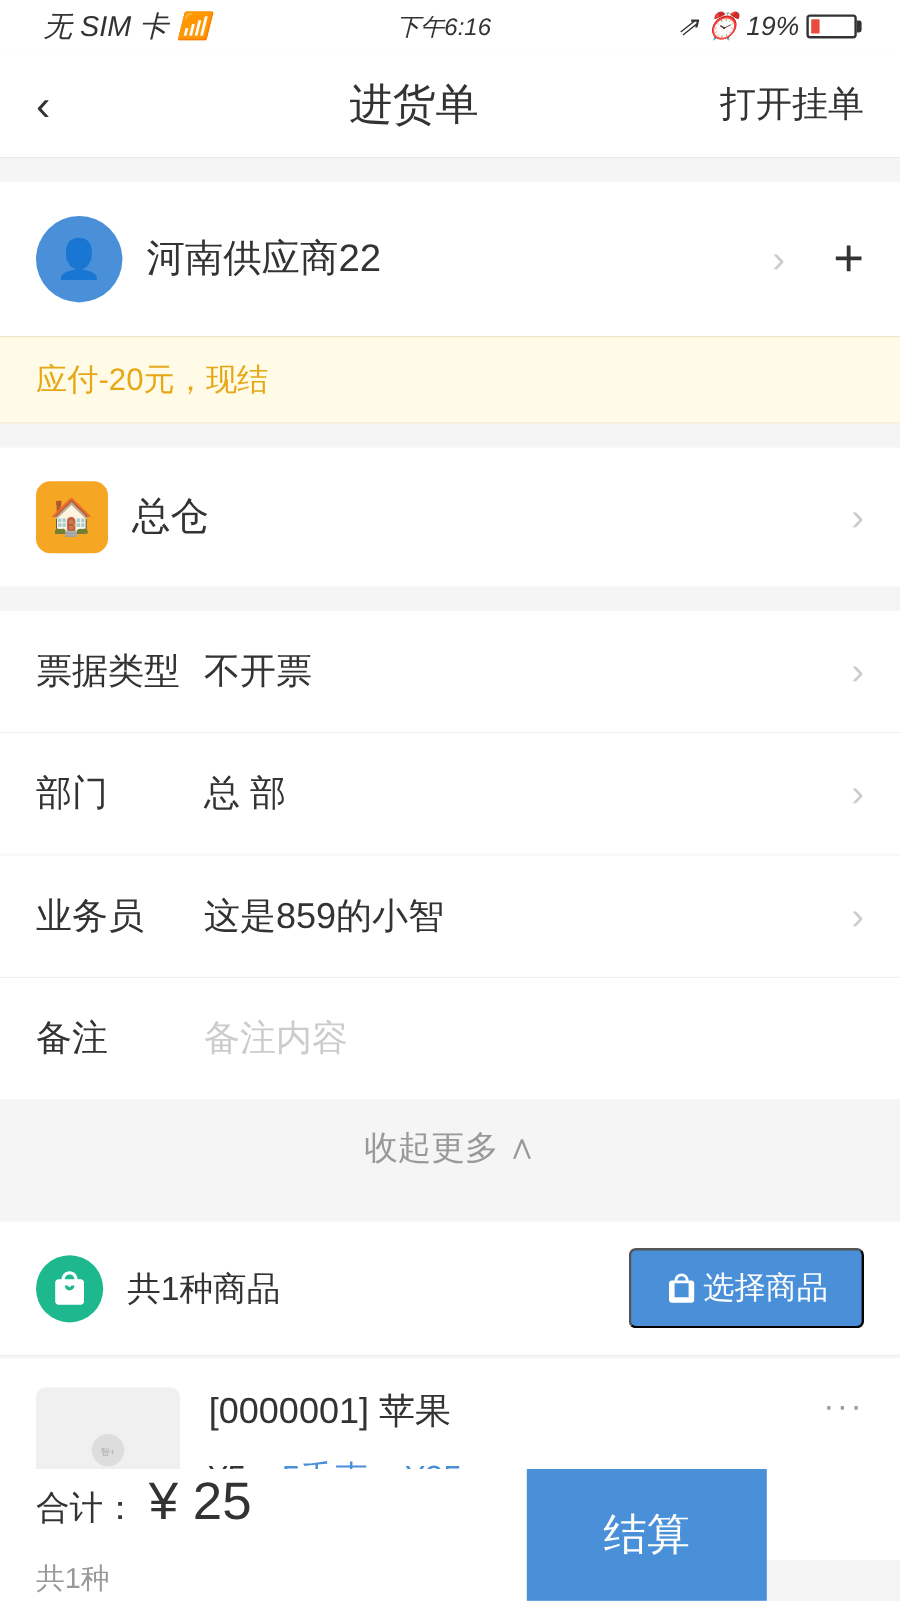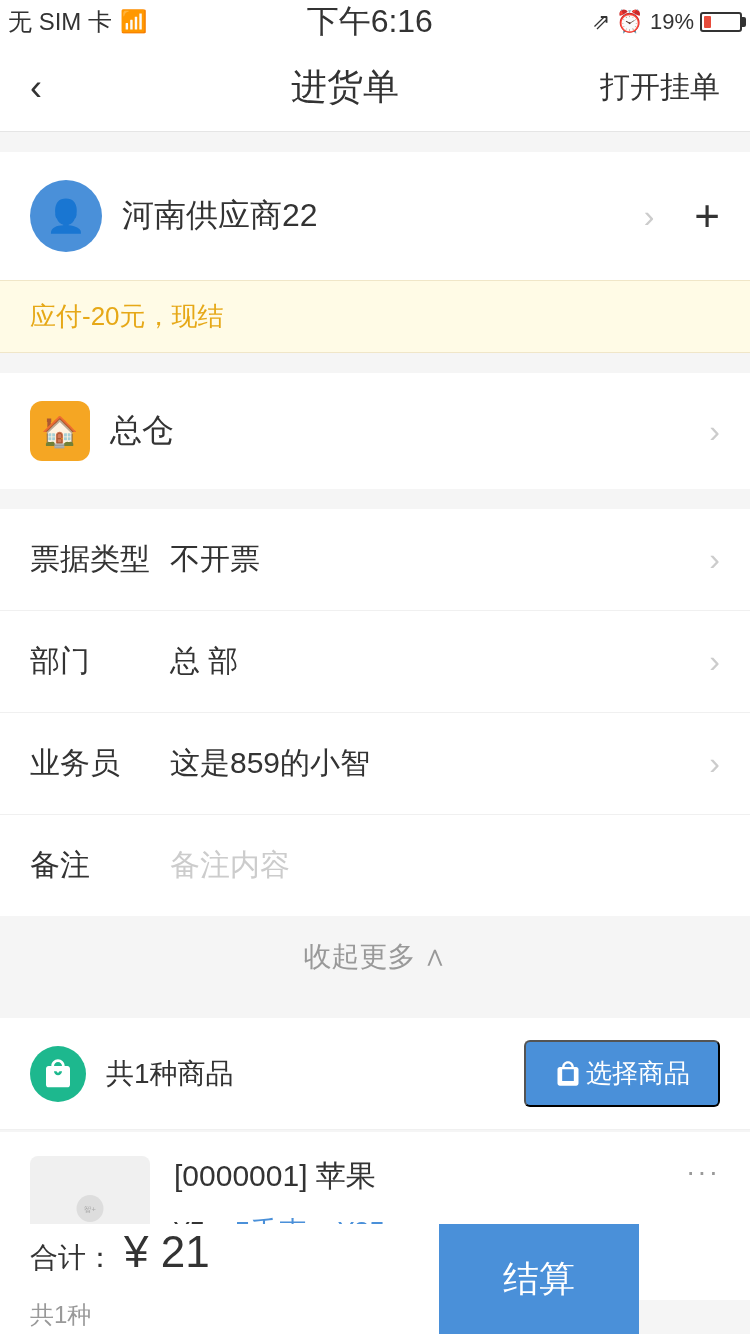--- a/index.html
+++ b/index.html
@@ -14,26 +14,27 @@
       overflow-x: hidden;
     }
 
     
     .status-bar {
       background: #fff;
       height: 44px;
       display: flex;
       align-items: center;
       justify-content: space-between;
-      padding: 0 8px;
+      padding: 0 36px;
       font-size: 24px;
       color: #333;
+      font-style: italic;
     }
     .status-left { display: flex; align-items: center; gap: 8px; }
-    .status-center { font-size: 32px; font-weight: 500; }
+    .status-center { font-size: 20px; font-weight: 500; }
     .status-right { display: flex; align-items: center; gap: 6px; font-size: 22px; }
     .battery-icon {
       width: 42px; height: 20px;
       border: 2px solid #333;
       border-radius: 3px;
       position: relative;
       display: inline-flex;
       align-items: center;
       padding: 2px;
     }
@@ -417,18 +418,18 @@
   </div>
 
   <div style="height: 120px;"></div>
 
 </div>
 
 <div class="footer">
   <div class="footer-total">
     <div class="footer-total-row">
       <span class="footer-total-label">合计：</span>
-      <span class="footer-total-amount">¥ 21</span>
+      <span class="footer-total-amount">¥ 25</span>
     </div>
     <div class="footer-total-count">共1种</div>
   </div>
   <div class="btn-checkout">结算</div>
 </div>
 
 </body></html>

